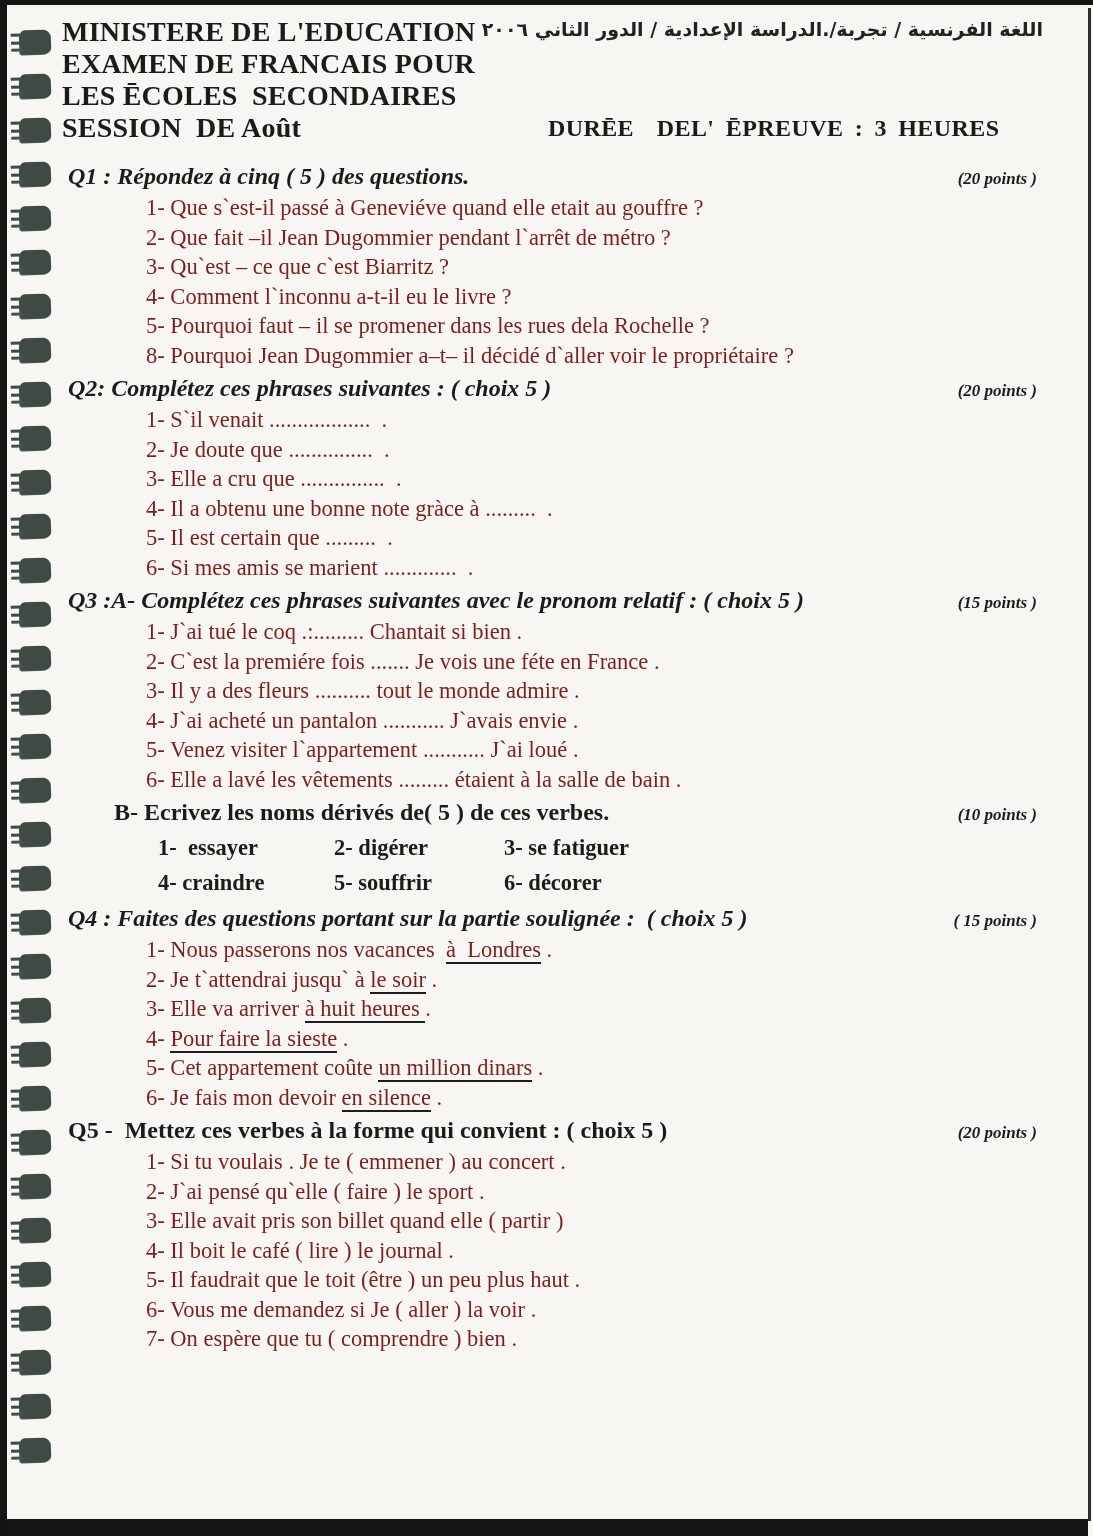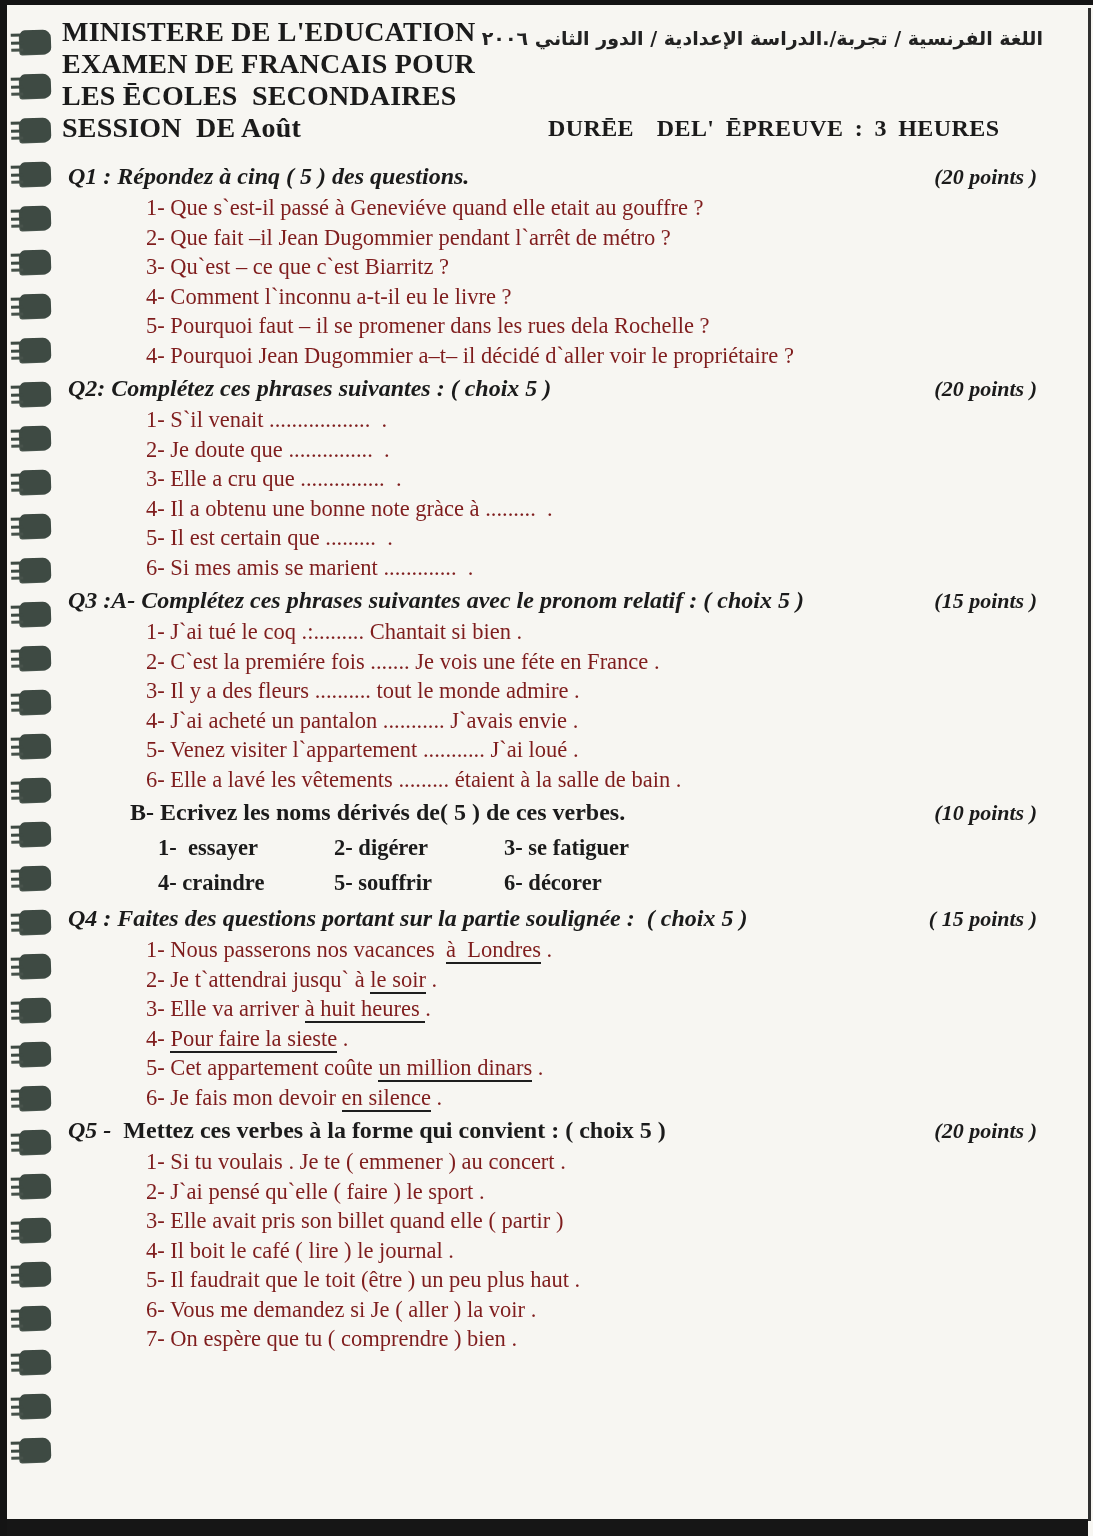--- a/index.html
+++ b/index.html
@@ -45,45 +45,44 @@
   .title-line {
     font-size: 28px; font-weight: 700; line-height: 32px;
     white-space: pre; letter-spacing: 0.2px;
   }
   .arabic-note {
     position: absolute; top: 2px; right: -6px;
     font-family: "DejaVu Sans", sans-serif;
     font-size: 19px; font-weight: 700;
     direction: rtl; white-space: pre;
     color: #222;
-    margin-top: 9px;
   }
   .duration-line {
     position: absolute; left: 486px; top: 99px;
     font-size: 24px; font-weight: 700;
     white-space: pre; word-spacing: 5px; letter-spacing: 0.4px;
   }
 
   
   section { margin: 0; }
   .qrow { display: flex; align-items: baseline; margin-top: 3px; }
   .qhead {
     margin: 0 0 0 6px;
     font-size: 24px; font-weight: 700; font-style: italic;
     line-height: 31px; white-space: pre-wrap;
   }
   .qhead.upright { font-style: normal; }
-  .qhead .qlabel-italic { font-style: italic; }
+  .qhead .qlabel-italic { }
   .qhead .qtext-upright { font-style: normal; }
   .points {
     margin-left: auto; padding-left: 10px;
-    font-size: 22px; font-weight: 700; font-style: italic;
+    font-size: 17px; font-weight: 700; font-style: italic;
     white-space: pre; flex: none;
   }
-  .b-indent { margin-left: 68px; }
+  .b-indent { margin-left: 52px; }
   .items { margin: 1px 0 2px 84px; }
   .it {
     font-size: 22.5px; line-height: 29.5px;
     white-space: pre-wrap; color: #7f1d1d;
   }
   .u { border-bottom: 2px solid #1e1e1e; }
   .verb-grid {
     margin: 2px 0 3px 96px;
     display: grid; grid-template-columns: 176px 170px 1fr;
     font-size: 22.5px; font-weight: 700; line-height: 35px;
@@ -149,21 +148,21 @@
     <div class="qrow">
       <h2 class="qhead">Q1 : Répondez à cinq ( 5 ) des questions.</h2>
       <span class="points">(20 points )</span>
     </div>
     <div class="items">
       <div class="it">1- Que s`est-il passé à Geneviéve quand elle etait au gouffre ?</div>
       <div class="it">2- Que fait –il Jean Dugommier pendant l`arrêt de métro ?</div>
       <div class="it">3- Qu`est – ce que c`est Biarritz ?</div>
       <div class="it">4- Comment l`inconnu a-t-il eu le livre ?</div>
       <div class="it">5- Pourquoi faut – il se promener dans les rues dela Rochelle ?</div>
-      <div class="it">4- Pourquoi Jean Dugommier a–t– il décidé d`aller voir le propriétaire ?</div>
+      <div class="it">8- Pourquoi Jean Dugommier a–t– il décidé d`aller voir le propriétaire ?</div>
     </div>
   </section>
 
   <section>
     <div class="qrow">
       <h2 class="qhead">Q2: Complétez ces phrases suivantes : ( choix 5 )</h2>
       <span class="points">(20 points )</span>
     </div>
     <div class="items">
       <div class="it">1- S`il venait ..................  .</div>

